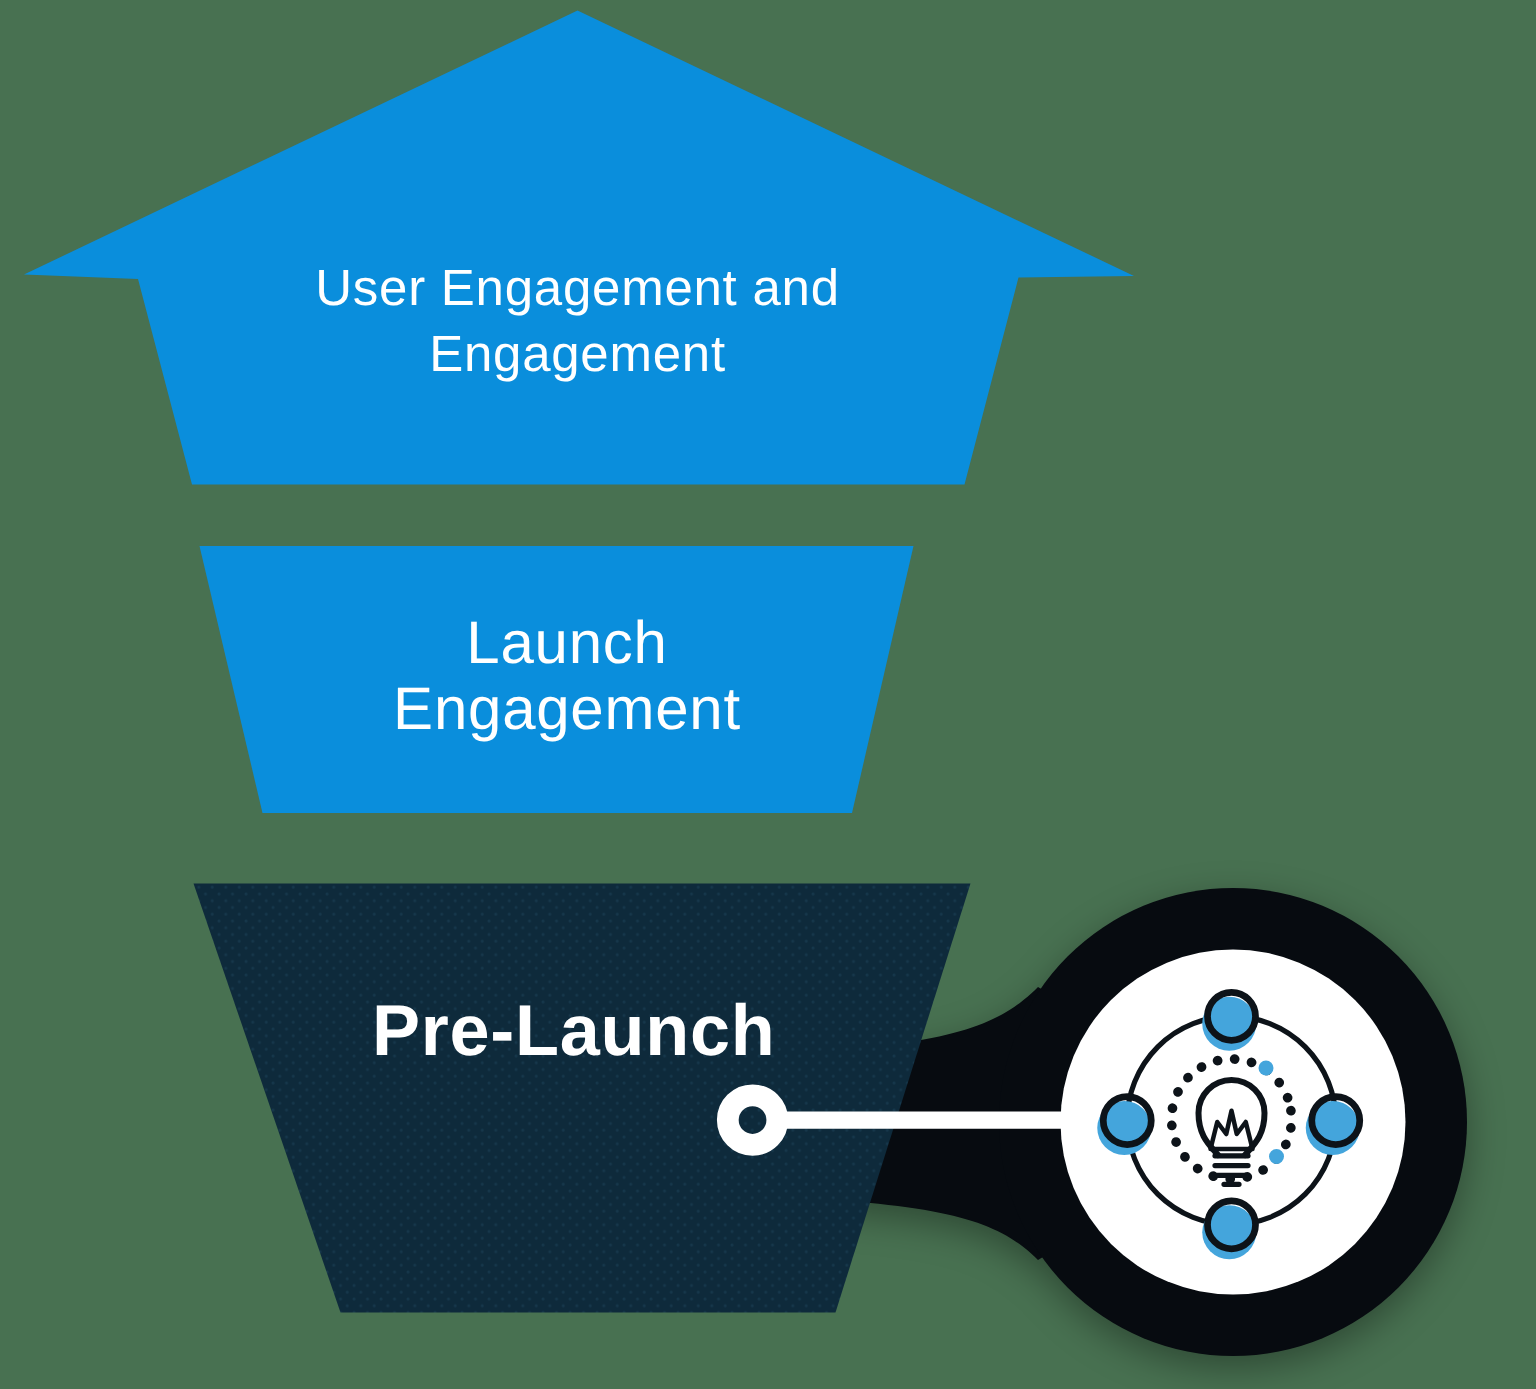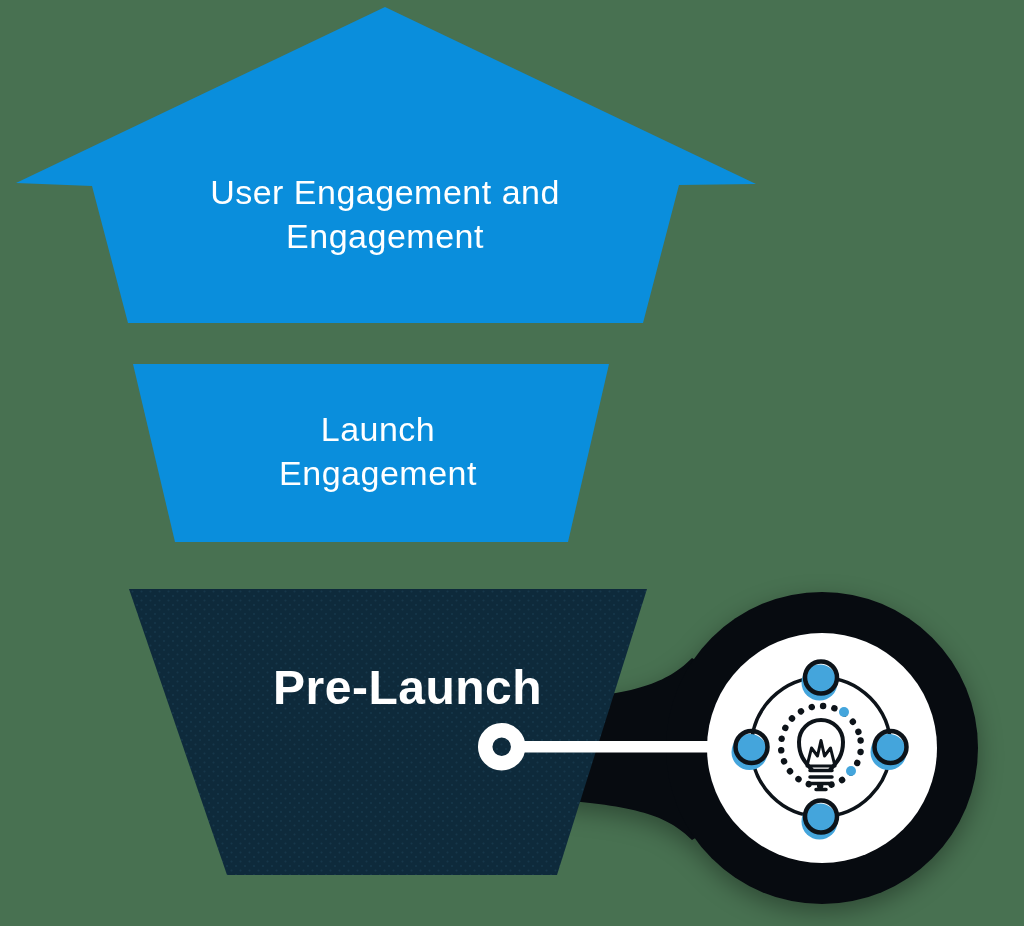--- a/index.html
+++ b/index.html
@@ -19,27 +19,26 @@
     pointer-events:none;
     white-space:nowrap;
   }
   .stage-label .line{display:block;}
   .label-retention{
     left:205px;top:170px;width:360px;
     font-size:34px;line-height:44px;font-weight:400;
   }
   .label-launch{
     left:198px;top:407px;width:360px;
-    font-size:34px;line-height:44px;font-weight:400;
+    font-size:40px;line-height:44px;font-weight:400;
   }
   .label-prelaunch{
     left:248px;top:659px;width:330px;
     font-size:48px;line-height:58px;font-weight:700;
     text-align:left;
-    margin-left:25px;
   }
   .shape-blue{fill:#0a8edc;}
   .shape-black{fill:#070b10;}
   .badge-shadow{filter:drop-shadow(0 8px 12px rgba(0,0,0,0.35));}
   .stroke-dark{stroke:#0d1319;fill:none;stroke-linecap:round;stroke-linejoin:round;}
   .node-blue{fill:#44a5dc;}
   .connector-white{stroke:#ffffff;fill:none;}
 </style>
 </head>
 <body>

